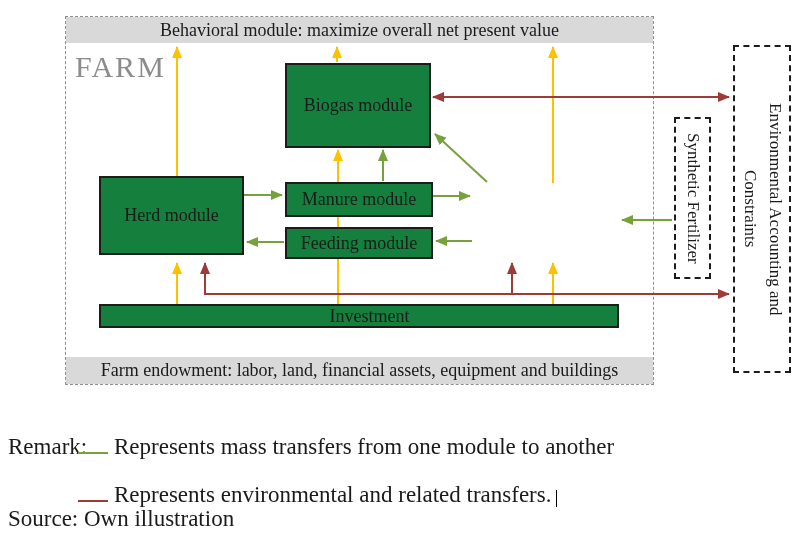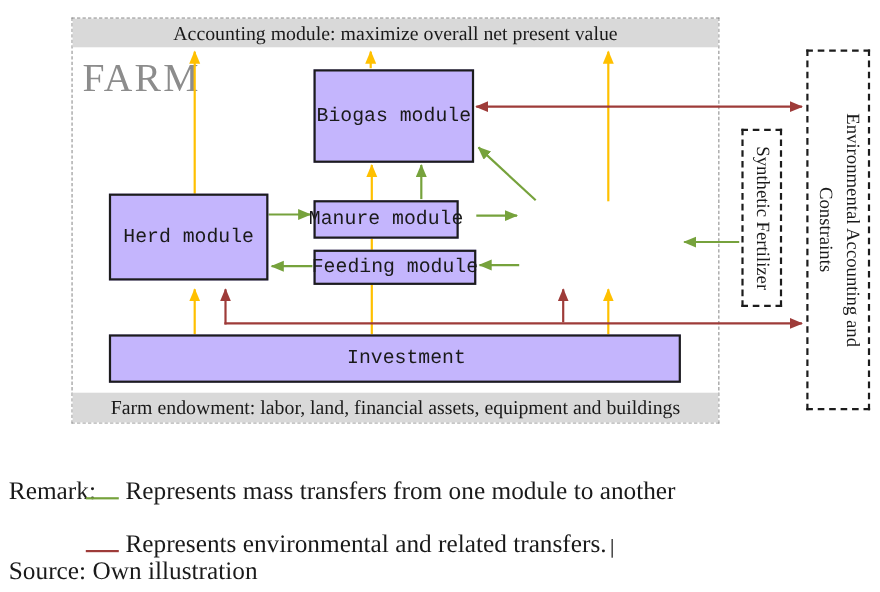--- a/index.html
+++ b/index.html
@@ -7,33 +7,33 @@
         font-family:"Liberation Serif","DejaVu Serif",serif;color:#1a1a1a;}
 
   
   .farm-container{position:absolute;left:65px;top:16px;width:589px;height:369px;
         border:1px dashed var(--farm-dash,#8f8f8f);box-sizing:border-box;background:#fff;}
   .band{position:absolute;left:0;width:100%;background:var(--band-bg,#d9d9d9);
         display:flex;align-items:center;justify-content:center;
         font-size:18px;white-space:nowrap;}
   .band-top{top:0;height:26px;}
   .band-bottom{bottom:0;height:27px;}
-  .farm-label{position:absolute;left:75px;top:50px;font-size:36px;letter-spacing:2px;
+  .farm-label{position:absolute;left:75px;top:50px;font-size:30px;letter-spacing:2px;
         color:var(--farm-label,#8c8c8c);}
 
   
-  .box{position:absolute;background:#c4b5fd;border:2px solid var(--box-border,#1c1c1c);
+  .box{position:absolute;background:#15803d;border:2px solid var(--box-border,#1c1c1c);
         box-sizing:border-box;display:flex;align-items:center;justify-content:center;
-        font-size:18px;text-align:center;z-index:3;white-space:nowrap;font-family:Liberation Mono, monospace;}
+        font-size:18px;text-align:center;z-index:3;white-space:nowrap;}
   .biogas{left:285px;top:63px;width:146px;height:85px;}
   .herd{left:99px;top:176px;width:145px;height:79px;}
-  .manure{left:285px;top:182px;width:132px;height:35px;}
+  .manure{left:285px;top:182px;width:148px;height:35px;}
   .feeding{left:285px;top:227px;width:148px;height:32px;}
   .cropping{left:473px;top:183px;width:146px;height:79px;}
-  .investment{left:99px;top:304px;width:520px;height:44px;padding-left:21px;}
+  .investment{left:99px;top:304px;width:520px;height:24px;padding-left:21px;}
 
   
   .vbox{position:absolute;background:#fff;border:2px dashed var(--box-border,#1c1c1c);
         box-sizing:border-box;display:flex;align-items:center;justify-content:center;z-index:1;}
   .fertilizer{left:674px;top:117px;width:37px;height:162px;}
   .environmental{left:733px;top:45px;width:58px;height:328px;}
   .vtext{writing-mode:vertical-rl;font-size:17px;text-align:center;line-height:1.45;
         white-space:nowrap;}
 
   
@@ -56,21 +56,21 @@
   .caret{display:inline-block;width:1px;height:17px;background:#000;
         vertical-align:text-bottom;margin-left:5px;}
 </style>
 </head>
 <body>
 
 <div class="page">
 
   <div class="farm-container">
     <div class="band band-top">
-      <span>Accounting module: maximize overall net present value</span>
+      <span>Behavioral module: maximize overall net present value</span>
     </div>
     <div class="band band-bottom">
       <span>Farm endowment: labor, land, financial assets, equipment and buildings</span>
     </div>
   </div>
 
   <div class="farm-label">FARM</div>
 
   <svg class="arrows" width="800" height="538">
     <defs>

